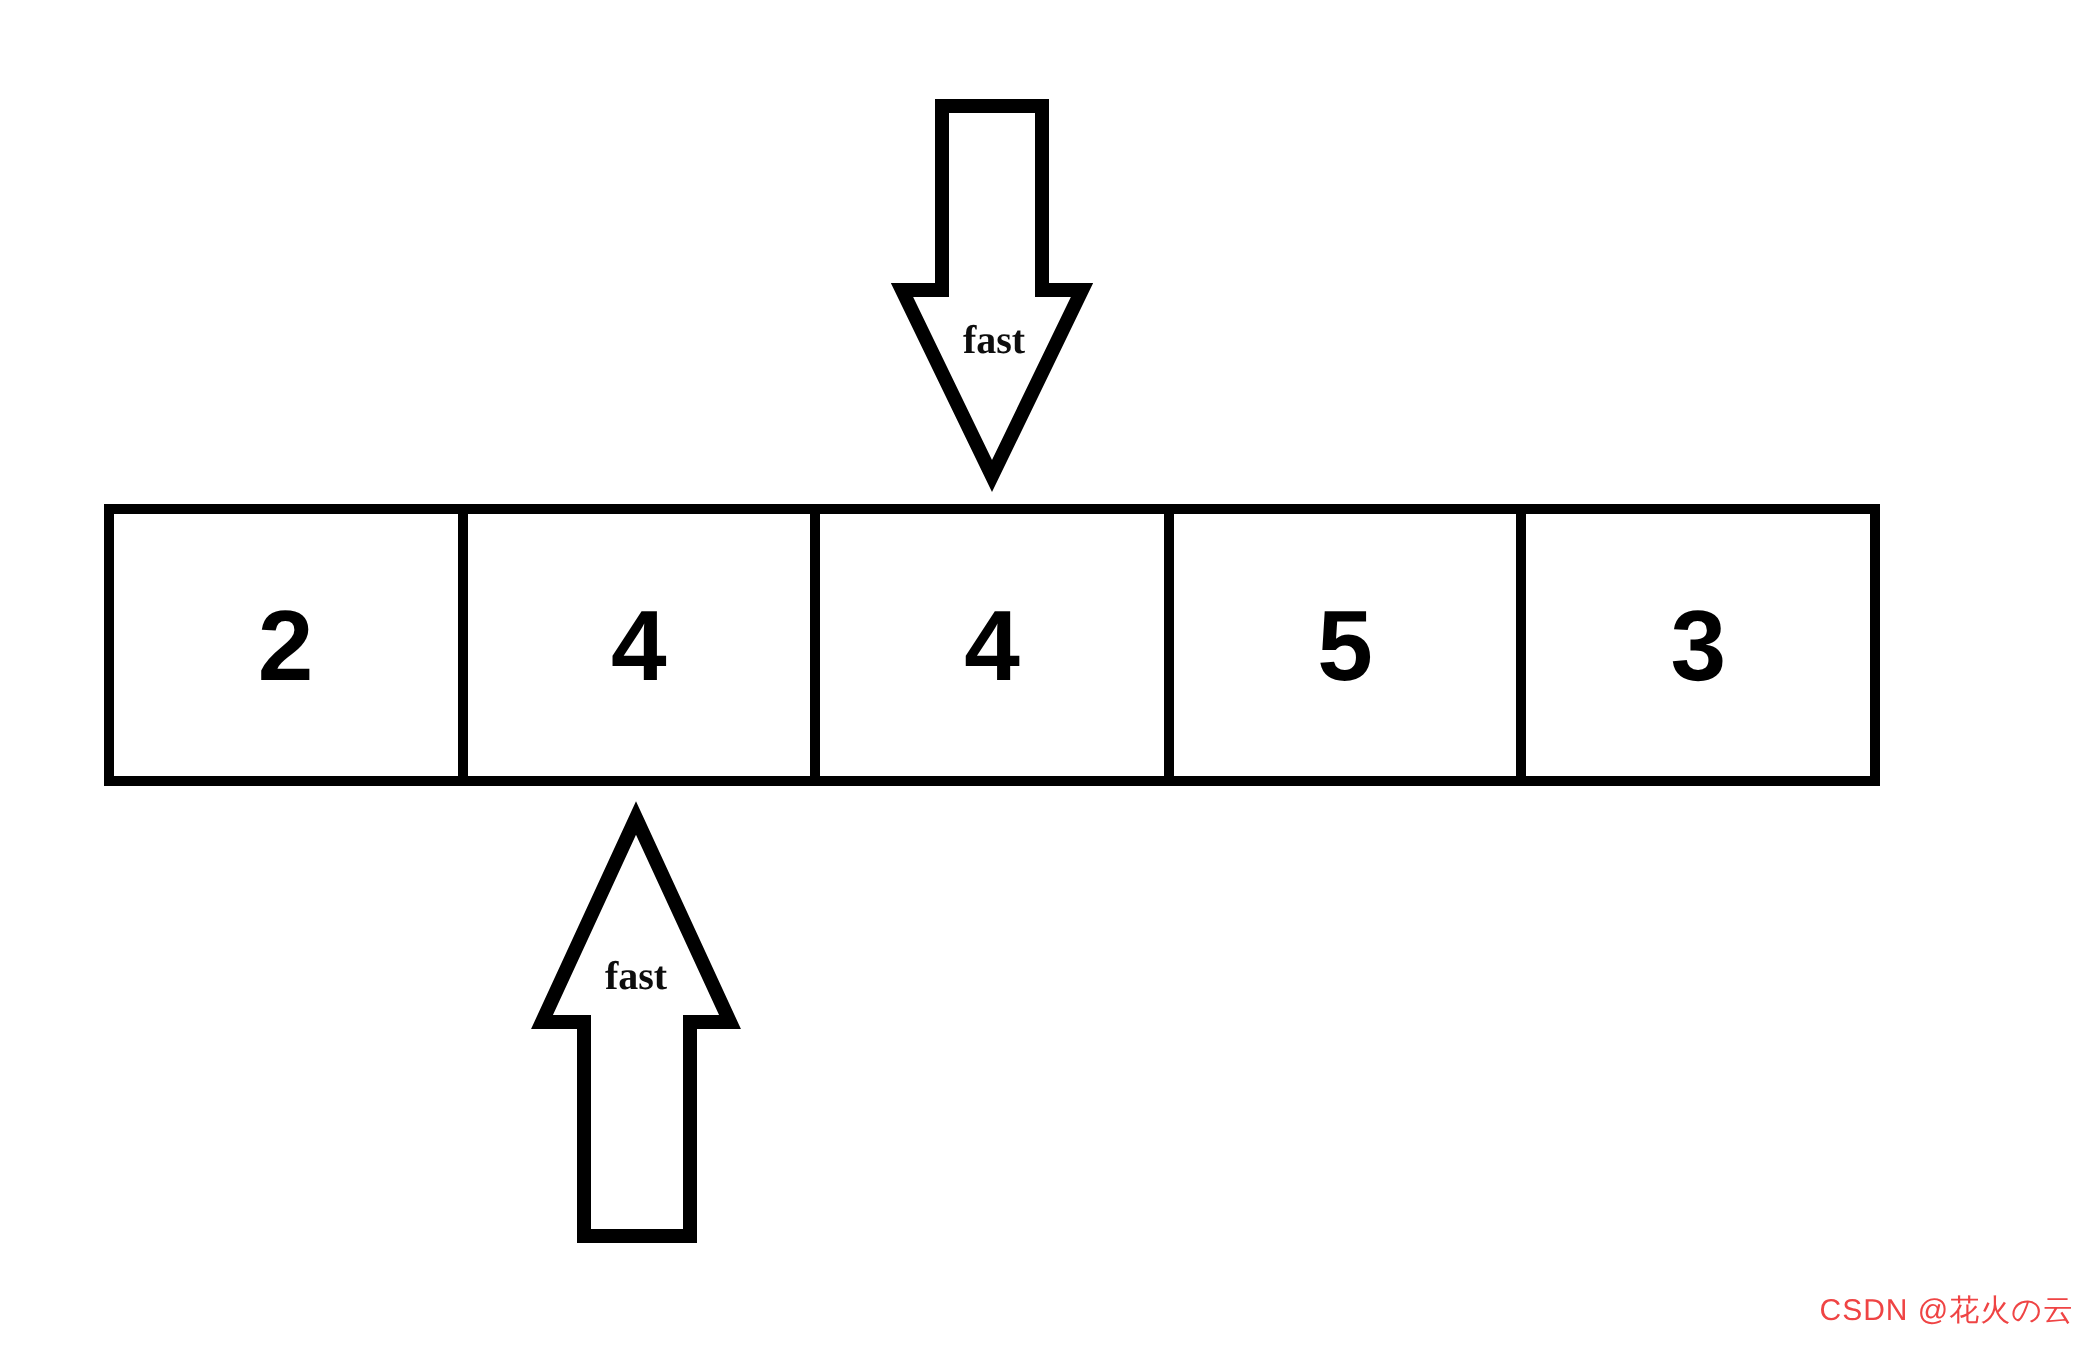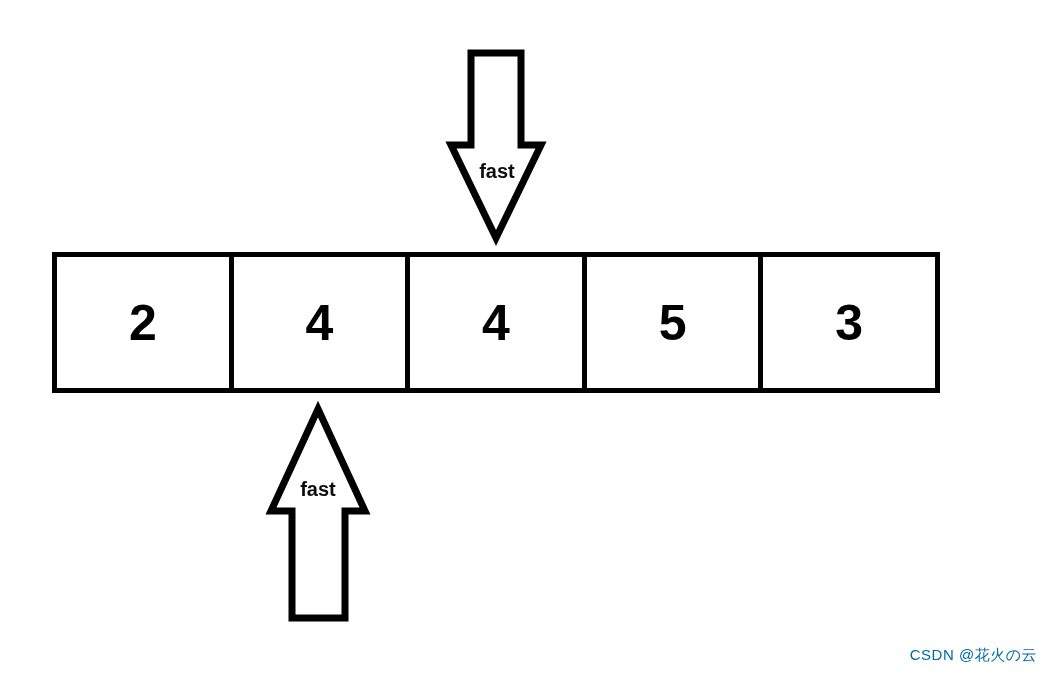--- a/index.html
+++ b/index.html
@@ -62,21 +62,21 @@
     font-size: 50px;
     font-weight: bold;
     color: #000000;
     line-height: 1;
     user-select: none;
   }
 
   
   .pointer-label {
     position: absolute;
-    font-family: Liberation Sans, sans-serif;
+    font-family: Liberation Serif, serif;
     font-size: 20px;
     font-weight: bold;
     color: #0d0d0d;
     white-space: nowrap;
     transform: translate(-50%, -50%);
     user-select: none;
     text-align: right;
   }
   #label-fast {
     left: 497px;
@@ -87,21 +87,21 @@
     top: 489px;
   }
 
   
   .watermark {
     position: absolute;
     right: 12px;
     bottom: 10px;
     font-family: "Liberation Sans", "DejaVu Sans", sans-serif;
     font-size: 15px;
-    color: #0369a1;
+    color: #ef4444;
     letter-spacing: 0.5px;
     white-space: nowrap;
     user-select: none;
   }
 </style>
 </head>
 <body>
 
 <div id="canvas-root">
 

